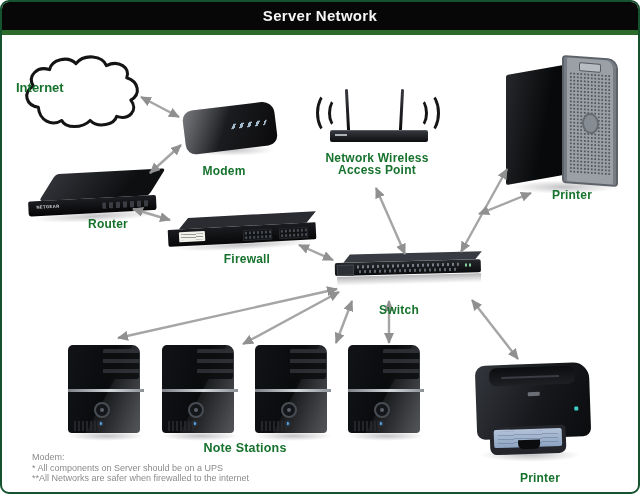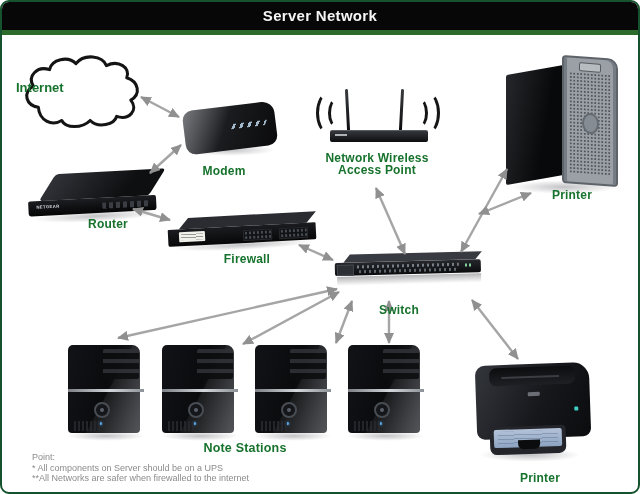--- a/index.html
+++ b/index.html
@@ -268,21 +268,21 @@
       <div class="pr-led"></div>
     </div>
     <div class="pr-tray">
       <div class="pr-paper"></div>
       <div class="pr-notch"></div>
     </div>
   </div>
   <div class="label" style="left:498px; top:470px; width:80px;">Printer</div>
 
   <div id="notes">
-    <div>Point:</div>
+    <div>Modem:</div>
     <div>* All components on Server should be on a UPS</div>
     <div>**All Networks are safer when firewalled to the internet</div>
   </div>
 
   <svg id="arrows" width="634" height="488">
     <defs>
       <marker id="ah" markerUnits="userSpaceOnUse" markerWidth="11" markerHeight="10" refX="10" refY="5" orient="auto-start-reverse">
         <path d="M0,0 L11,5 L0,10 Z" fill="#909090"></path>
       </marker>
     </defs>

